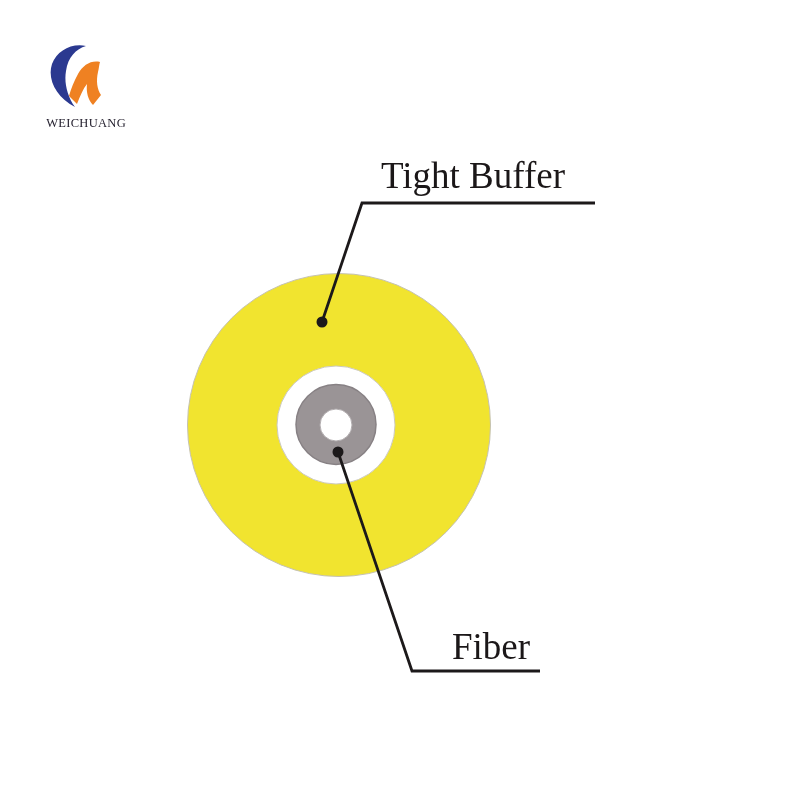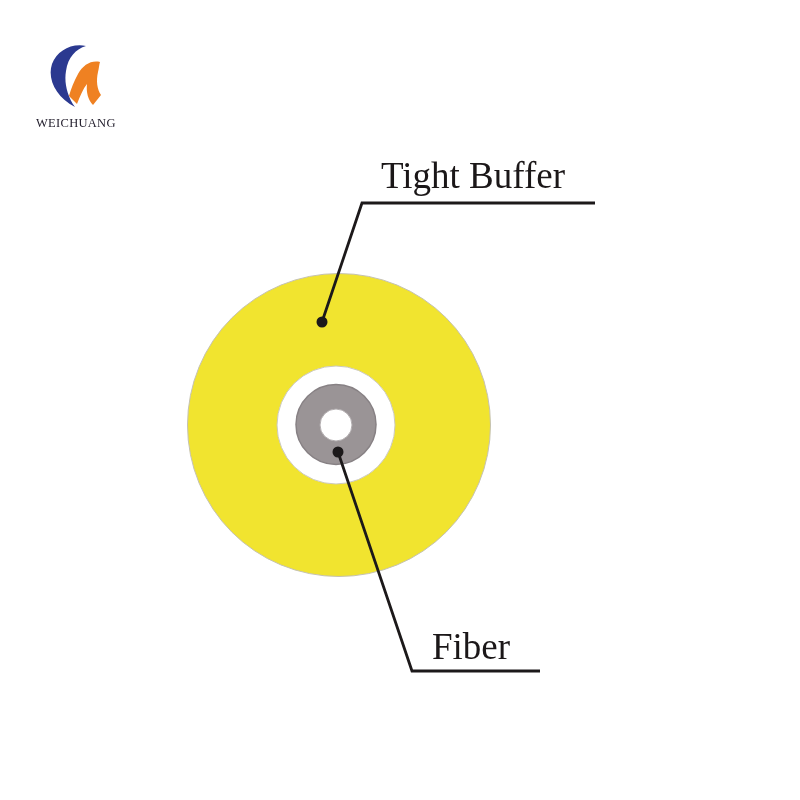--- a/index.html
+++ b/index.html
@@ -27,21 +27,21 @@
     left: 17px;
     top: 4px;
     width: 58px;
     height: 64px;
   }
   .logo-text {
     position: absolute;
     left: 6px;
     top: 76px;
     width: 90px;
-    text-align: left;
+    text-align: right;
     font-size: 12.5px;
     letter-spacing: 0.3px;
     color: #262230;
     white-space: nowrap;
   }
   
   .diagram {
     position: absolute;
     left: 0;
     top: 0;
@@ -49,21 +49,21 @@
     height: 800px;
   }
   .label {
     position: absolute;
     color: #1b1718;
     font-size: 37px;
     line-height: 1;
     white-space: nowrap;
   }
   .label-tight-buffer { left: 381px; top: 157px; }
-  .label-fiber        { left: 432px; top: 628px; }
+  .label-fiber        { left: 452px; top: 628px; }
 </style>
 </head>
 <body>
 
 <div class="stage">
 
   <header class="logo">
     <svg class="logo-mark" viewBox="0 0 58 64" aria-hidden="true">
       <path d="M 39 2
                C 24 -1, 10 7, 5 20

